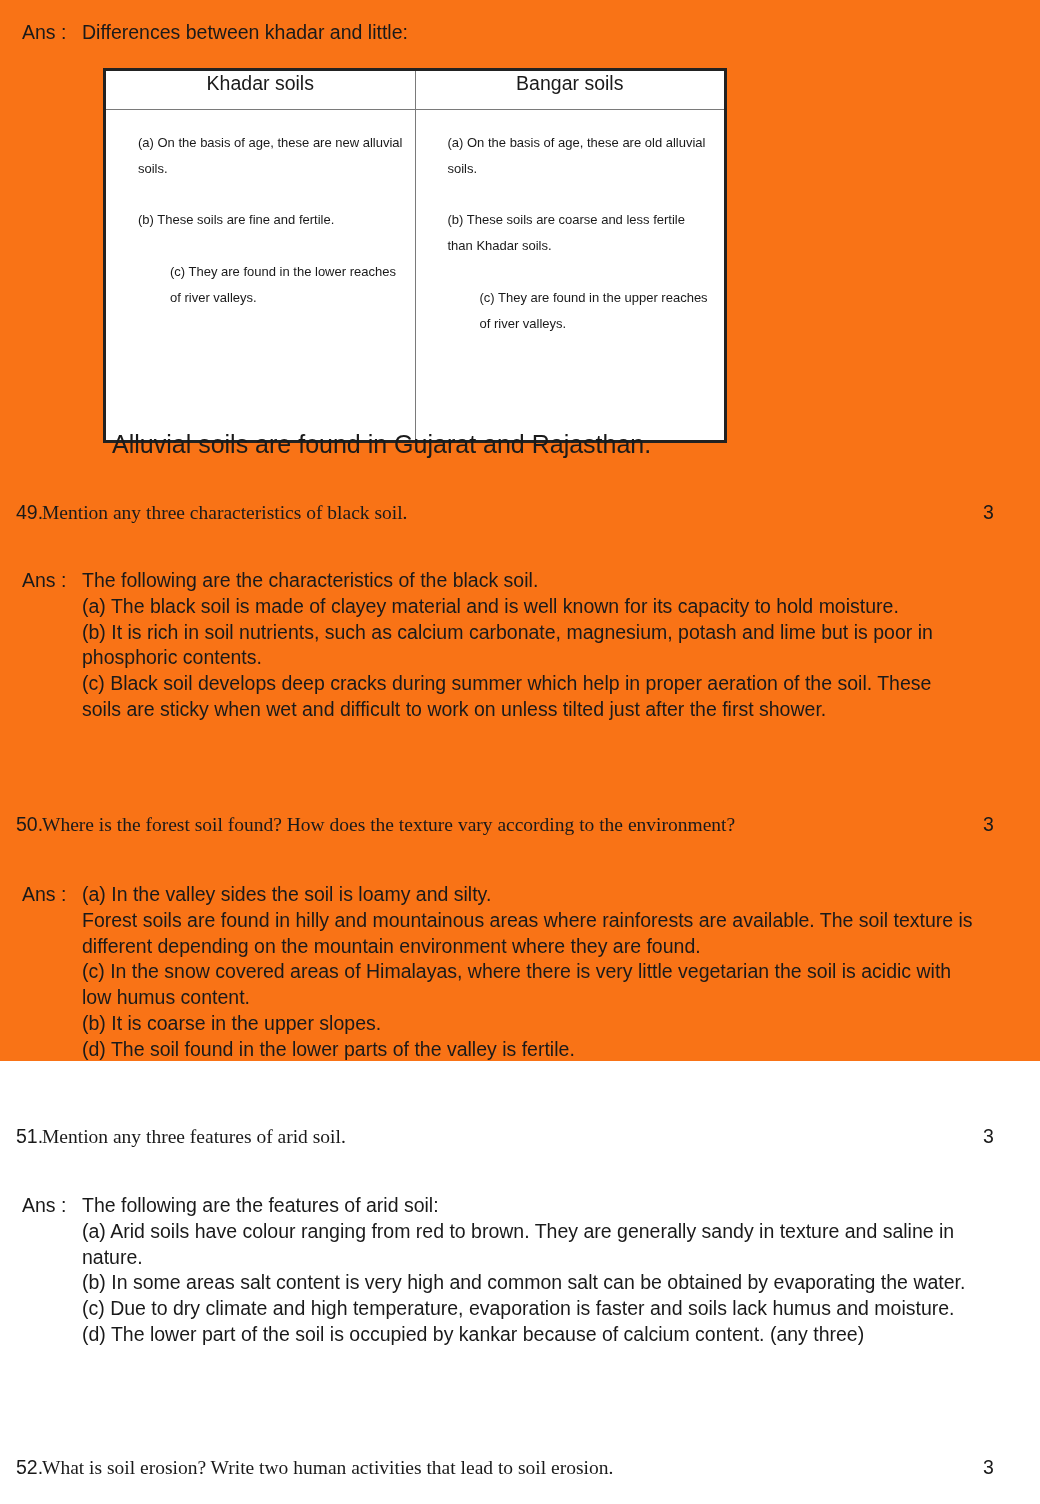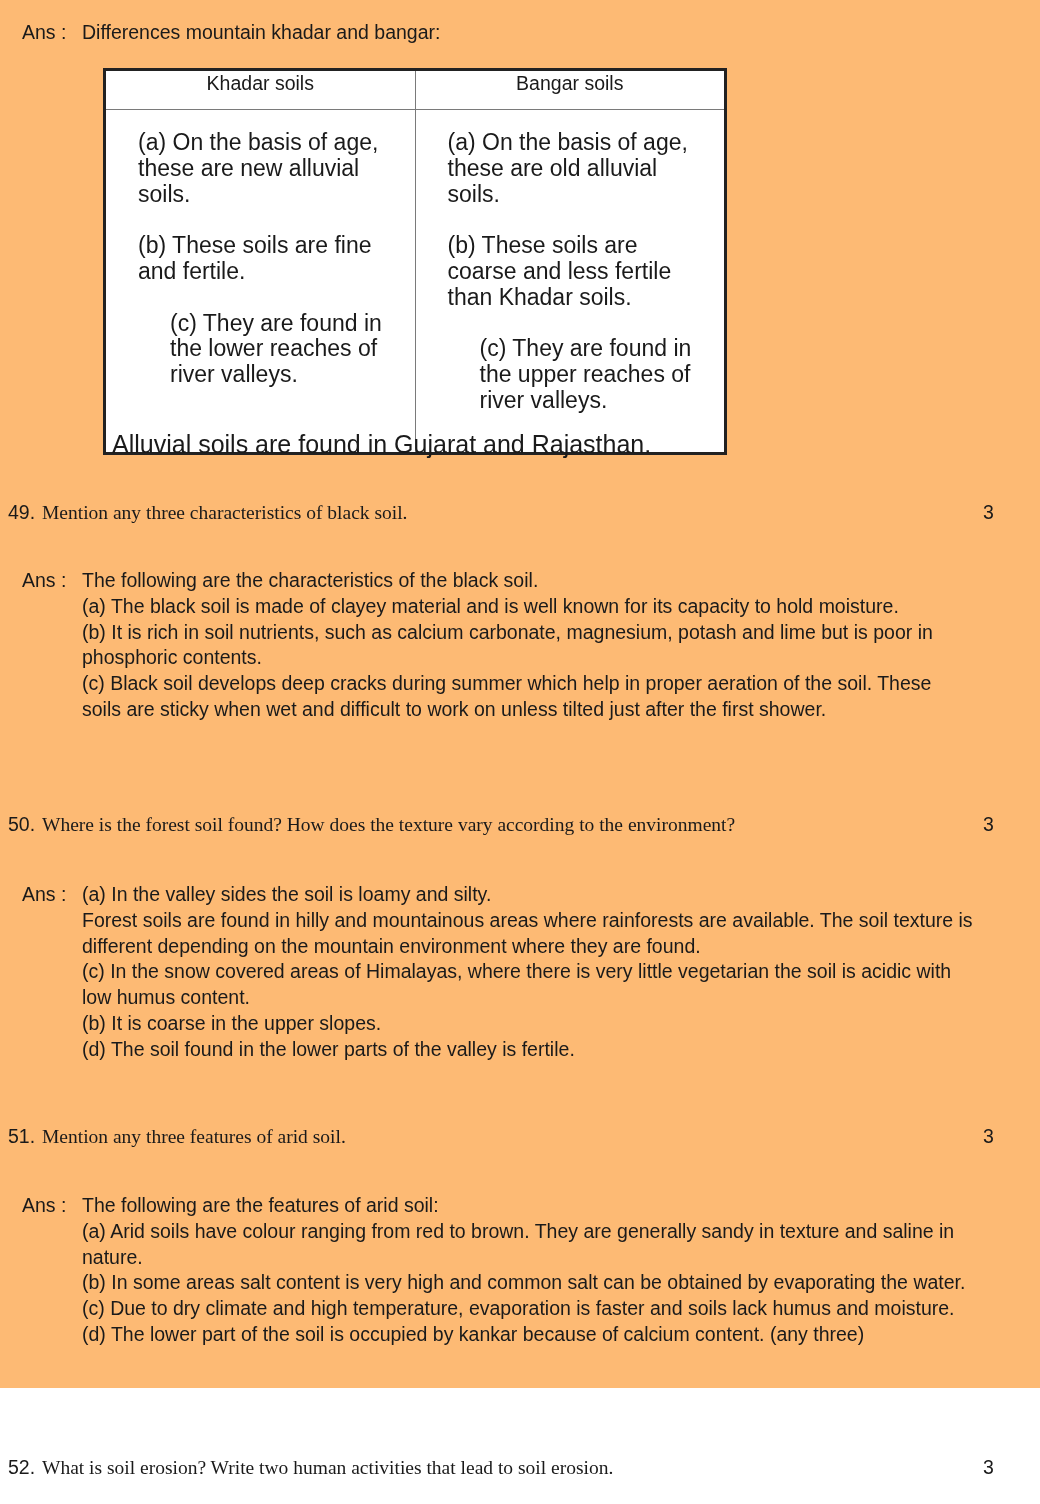--- a/index.html
+++ b/index.html
@@ -11,22 +11,22 @@
     width: 1040px;
     height: 1504px;
     font-family: "Liberation Sans", sans-serif;
     color: #000000;
     position: relative;
     overflow: hidden;
   }
   .page {
     position: relative;
     width: 1040px;
-    height: 1388px;
-    background: #fdba74;
+    height: 1061px;
+    background: #f97316;
   }
 
   
   .ans-block {
     position: absolute;
     display: flex;
     align-items: flex-start;
   }
   .ans-label {
     width: 82px;
@@ -51,21 +51,21 @@
   .q-row {
     position: absolute;
     left: 0;
     width: 1040px;
     display: flex;
     align-items: flex-start;
   }
   .q-num {
     width: 42px;
     flex: 0 0 42px;
-    padding-left: 8px;
+    padding-left: 16px;
     box-sizing: border-box;
     font-size: 19.5px;
     line-height: 25.8px;
     color: #1a1a1a;
   }
   .q-text {
     flex: 1 1 auto;
     font-size: 19.5px;
     line-height: 25.8px;
     color: #1a1a1a;
@@ -104,22 +104,22 @@
     font-size: 19.5px;
     line-height: 25.8px;
     text-align: center;
     height: 38px;
     color: #1a1a1a;
   }
   .cmp-table thead th.first { border-left: 3px solid #222; }
   .cmp-table thead th.last  { border-right: 3px solid #222; }
   .cmp-table tbody td {
     height: 300px;
-    padding: 20px 12px 22px 32px;
-    font-size: 23px;
+    padding: 20px 12px 10px 32px;
+    font-size: 13px;
     line-height: 25.8px;
     color: #1a1a1a;
   }
   .cmp-table tbody td.first {
     border-left: 3px solid #222;
     border-bottom: 3px solid #222;
   }
   .cmp-table tbody td.last {
     border-right: 3px solid #222;
     border-bottom: 3px solid #222;
@@ -136,21 +136,21 @@
   }
 </style>
 </head>
 <body>
 
 <div class="page">
 
   <div class="ans-block" style="left:0px; top:20px; width:900px;">
     <div class="ans-label">Ans :</div>
     <div class="ans-body">
-      <p>Differences mountain khadar and bangar:</p>
+      <p>Differences between khadar and little:</p>
     </div>
   </div>
 
   <table class="cmp-table">
     <thead>
       <tr>
         <th class="first">Khadar soils</th>
         <th class="last">Bangar soils</th>
       </tr>
     </thead>

